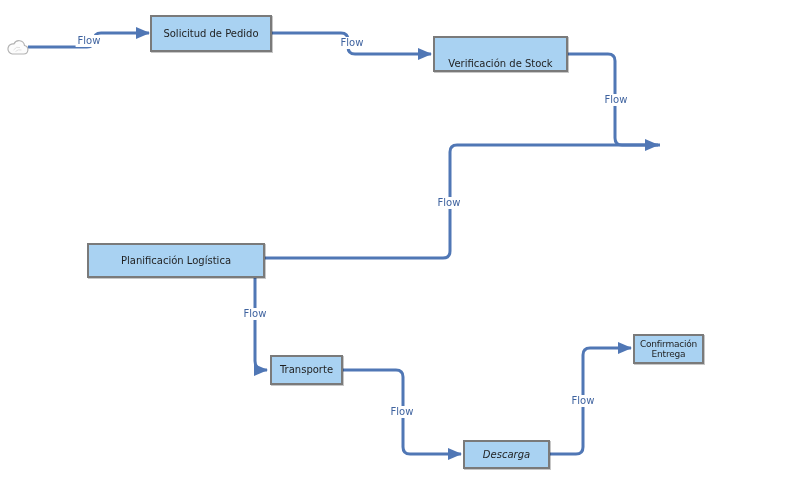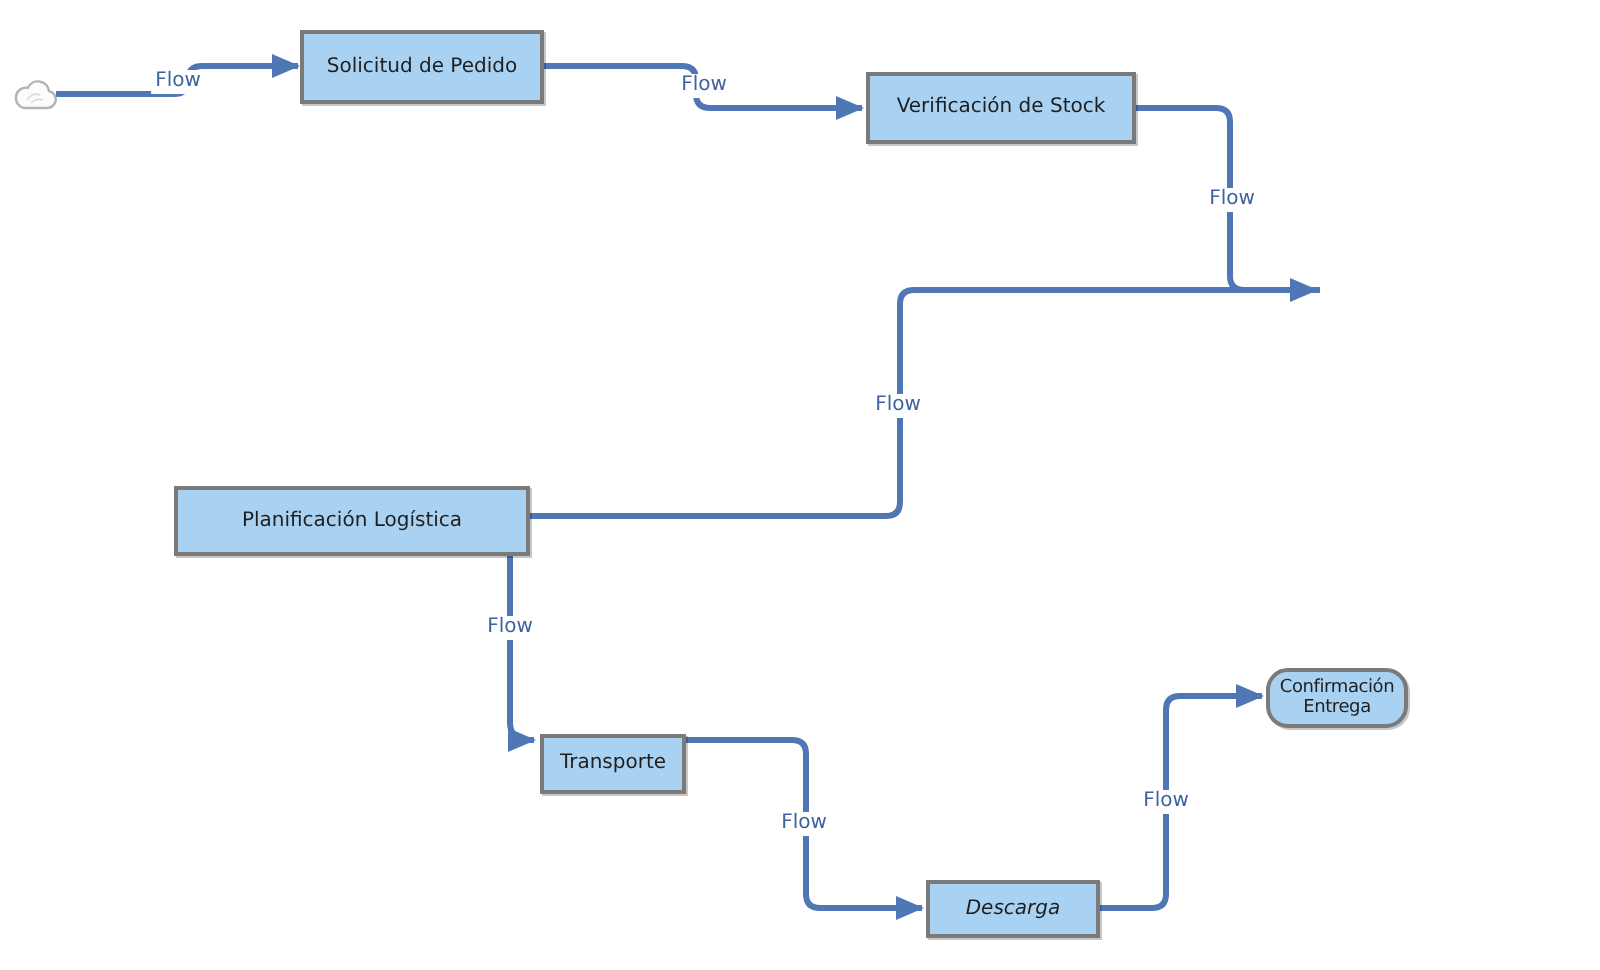--- a/index.html
+++ b/index.html
@@ -28,21 +28,21 @@
     background:var(--node-fill);
     border:2px solid var(--node-border);
     box-shadow:1px 1px 0 rgba(0,0,0,0.22);
     display:flex;align-items:center;justify-content:center;
     text-align:center;
     color:var(--node-text);
     font-size:10px;
     line-height:1.15;
     padding:1px 2px;
   }
-  .node.small{font-size:9px;letter-spacing:-0.2px;border-radius:11px;}
+  .node.small{font-size:9px;letter-spacing:-0.2px;}
   .flow-label{
     position:absolute;
     transform:translate(-50%,-50%);
     background:var(--background);
     color:var(--edge-label-text);
     font-size:10px;
     line-height:1;
     padding:1px 2px;
     white-space:nowrap;
   }
@@ -72,30 +72,30 @@
     <svg width="24" height="21" viewBox="0 0 24 20">
       <path d="M6.2 16.5 h11.2 a4.3 4.3 0 0 0 1.1 -8.5 a5.6 5.6 0 0 0 -10.6 -1.6 a4.6 4.6 0 0 0 -1.7 10.1 z" fill="#FCFCFC" stroke="var(--cloud-stroke)" stroke-width="1.2"></path>
       <path d="M7.5 12.5 q3 -4 6.5 -2.5 M9.5 14 q2.5 -2.5 6 -1.5" fill="none" stroke="#D9D9D9" stroke-width="0.8"></path>
     </svg>
   </div>
 
   <div class="node" style="left:150px;top:15px;width:122px;height:37px;">
     <span>Solicitud de Pedido</span>
   </div>
 
-  <div class="node" style="left:433px;top:36px;width:135px;height:36px;">
+  <div class="node" style="left:433px;top:36px;width:135px;height:36px;align-items:flex-end;">
     <span>Verificación de Stock</span>
   </div>
 
 
   <div class="node" style="left:87px;top:243px;width:178px;height:35px;">
     <span>Planificación Logística</span>
   </div>
 
-  <div class="node" style="left:270px;top:367px;width:73px;height:30px;">
+  <div class="node" style="left:270px;top:355px;width:73px;height:30px;">
     <span>Transporte</span>
   </div>
 
   <div class="node" style="left:463px;top:440px;width:87px;height:29px;font-style:italic;">
     <span>Descarga</span>
   </div>
 
   <div class="node small" style="left:633px;top:334px;width:71px;height:30px;">
     <span>Confirmación Entrega</span>
   </div>

